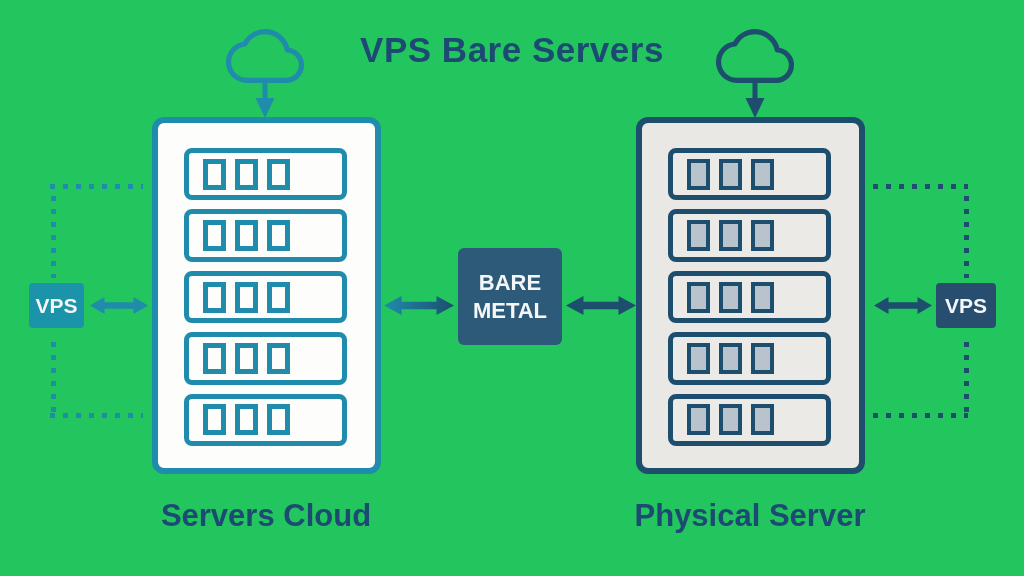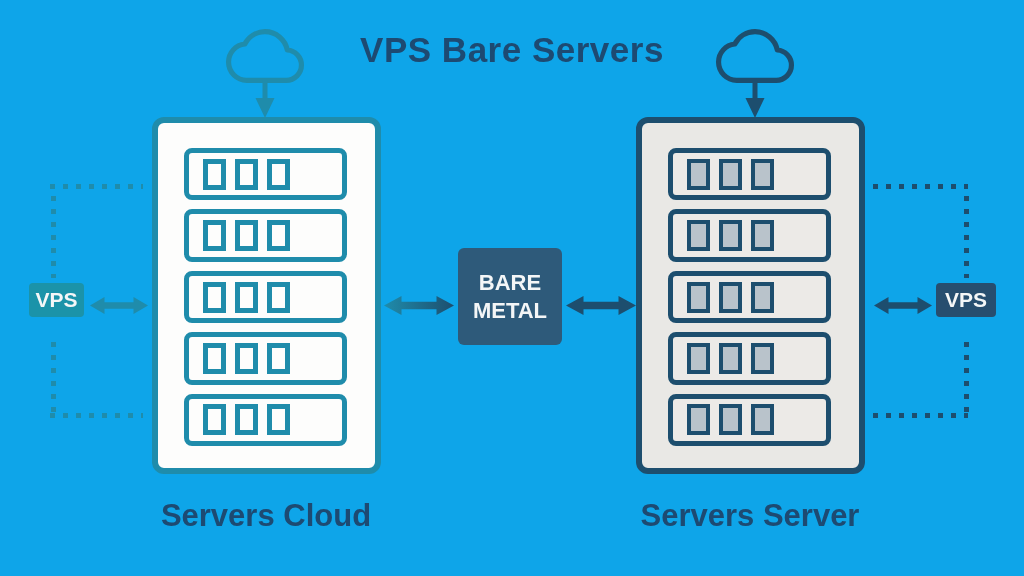--- a/index.html
+++ b/index.html
@@ -1,18 +1,18 @@
 <!DOCTYPE html>
 <html><head>
 <meta charset="utf-8">
 <style>
   html,body{margin:0;padding:0;background:#ffffff;}
   .stage{
     position:relative;width:1024px;height:576px;overflow:hidden;
-    background:#0ea5e9;
+    background:#22c55e;
     font-family:"Liberation Sans", "DejaVu Sans", sans-serif;
   }
   .title{
     position:absolute;left:0;top:30px;width:1024px;text-align:center;
     font-size:35px;font-weight:bold;color:#1d4a72;letter-spacing:.5px;
   }
   
   .rack{position:absolute;top:117px;width:229px;height:357px;border-radius:12px;
         box-sizing:border-box;display:flex;flex-direction:column;gap:9px;
         padding:25px 28px 22px 26px;}
@@ -23,21 +23,21 @@
   .rack-right .unit{border:5px solid #1d4e6e;background:#eceae7;}
   .slot{width:23px;height:31px;box-sizing:border-box;}
   .rack-left .slot{border:5px solid #1f8cab;background:#fdfdfc;}
   .rack-right .slot{border:4px solid #1d4e6e;background:#b9c3cb;}
   
   .caption{position:absolute;top:498px;width:290px;text-align:center;
            font-size:31px;font-weight:bold;color:#1d4a72;}
   .caption-left{left:121px;}
   .caption-right{left:605px;}
   
-  .vps{position:absolute;top:283px;height:34px;border-radius:4px;color:#f4f6f7;
+  .vps{position:absolute;top:283px;height:45px;border-radius:4px;color:#f4f6f7;
        display:flex;align-items:center;justify-content:center;font-size:21px;font-weight:bold;}
   .vps-left{left:29px;width:55px;background:#1b93a9;}
   .vps-right{left:936px;width:60px;background:#274e6f;}
   
   .bare-metal{position:absolute;left:458px;top:248px;width:104px;height:97px;border-radius:6px;
       background:#2e5a7a;color:#f4f6f7;display:flex;align-items:center;justify-content:center;
       text-align:center;font-size:22px;font-weight:bold;line-height:28px;padding:0 10px;box-sizing:border-box;}
   
   .dots-h{position:absolute;height:5px;}
   .dots-v{position:absolute;width:5px;}
@@ -166,15 +166,15 @@
     </svg>
   </span>
   <div class="bare-metal">BARE METAL</div>
   <span class="abs" style="left:566px;top:294px;">
     <svg width="70" height="23" viewBox="0 0 60 22" preserveAspectRatio="none">
       <polygon points="0,11 15,2 15,7.5 45,7.5 45,2 60,11 45,20 45,14.5 15,14.5 15,20" fill="#1d4e6e"></polygon>
     </svg>
   </span>
 
   <div class="caption caption-left">Servers Cloud</div>
-  <div class="caption caption-right">Servers Server</div>
+  <div class="caption caption-right">Physical Server</div>
 
 </div>
 
 </body></html>

